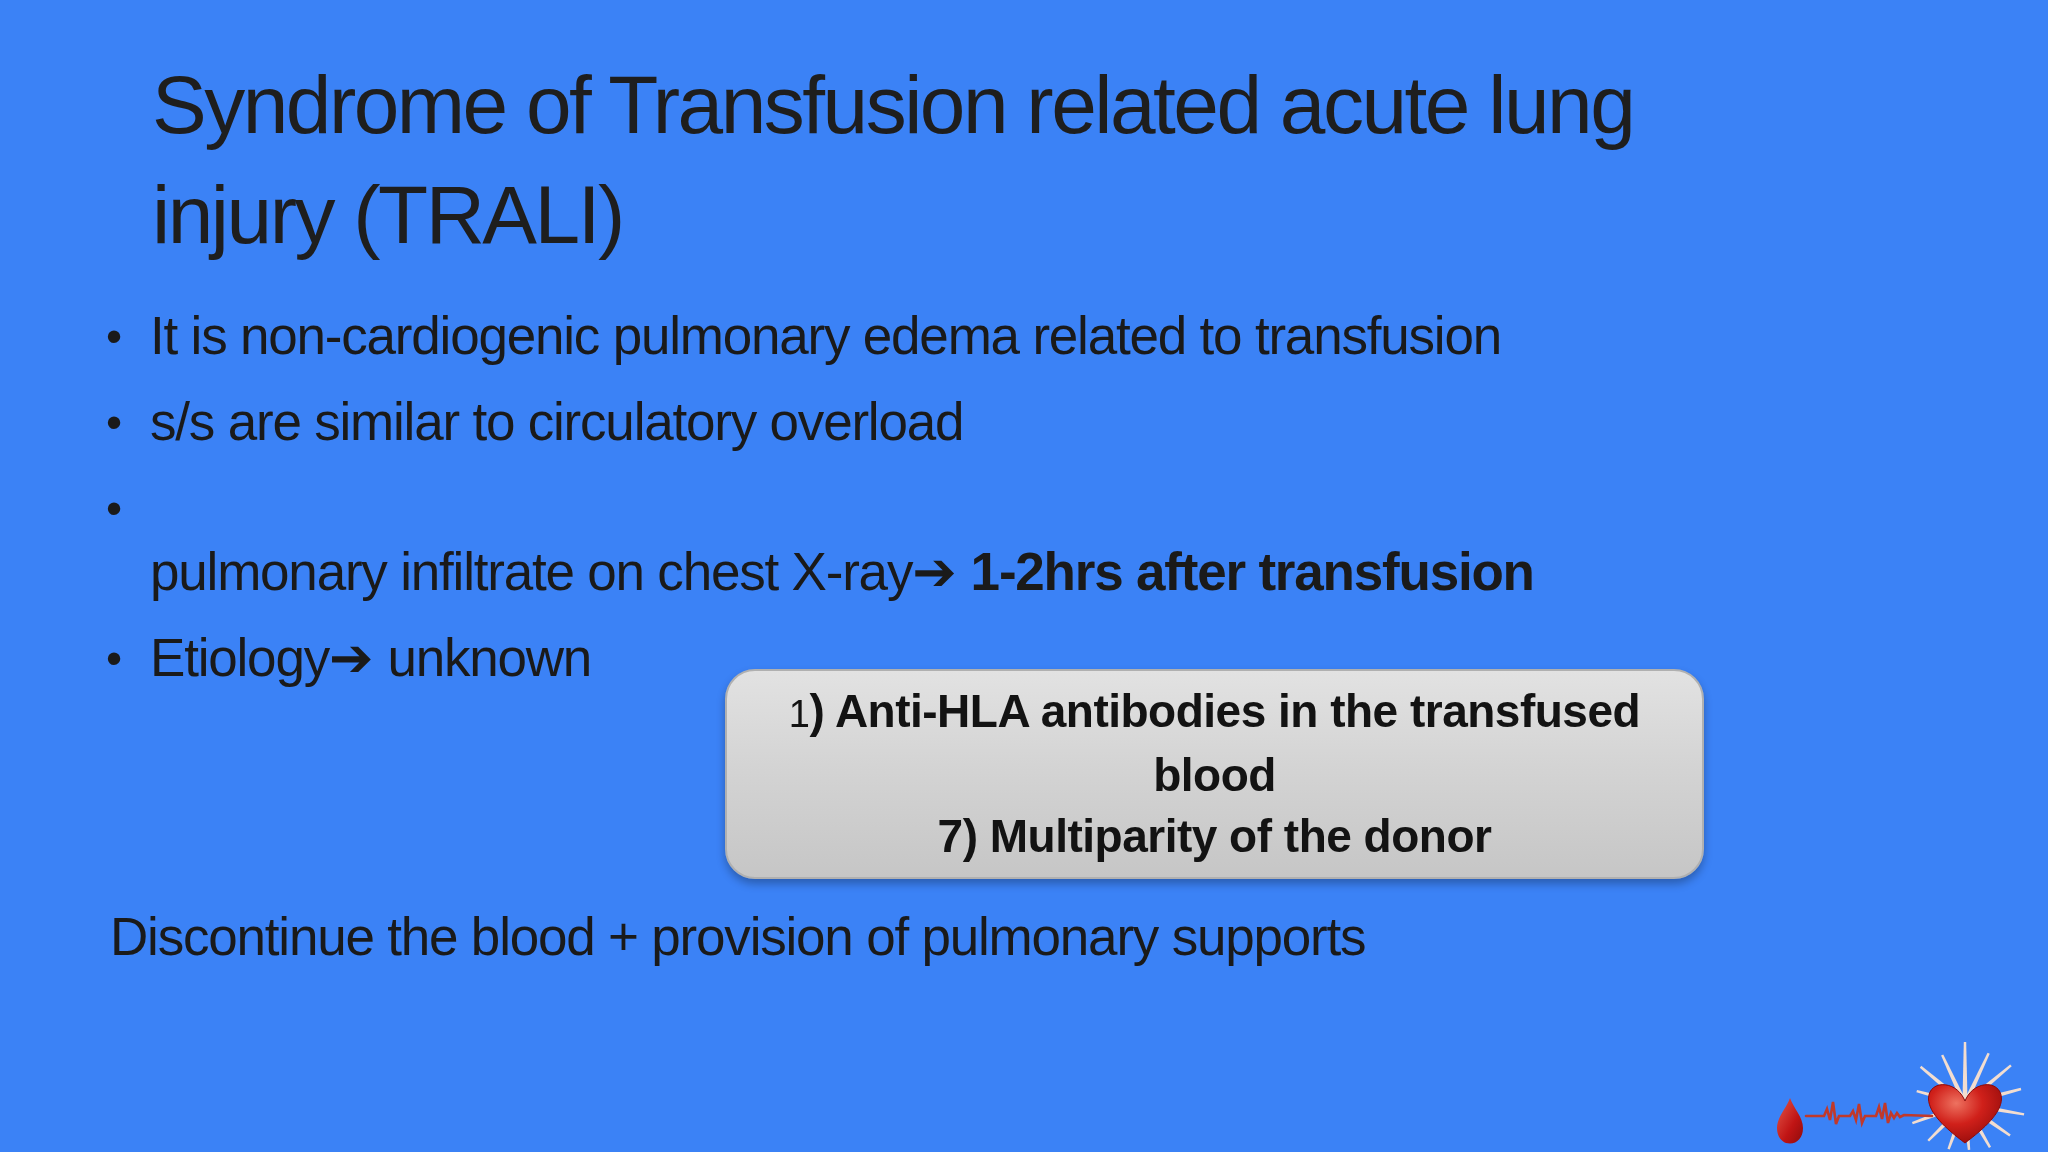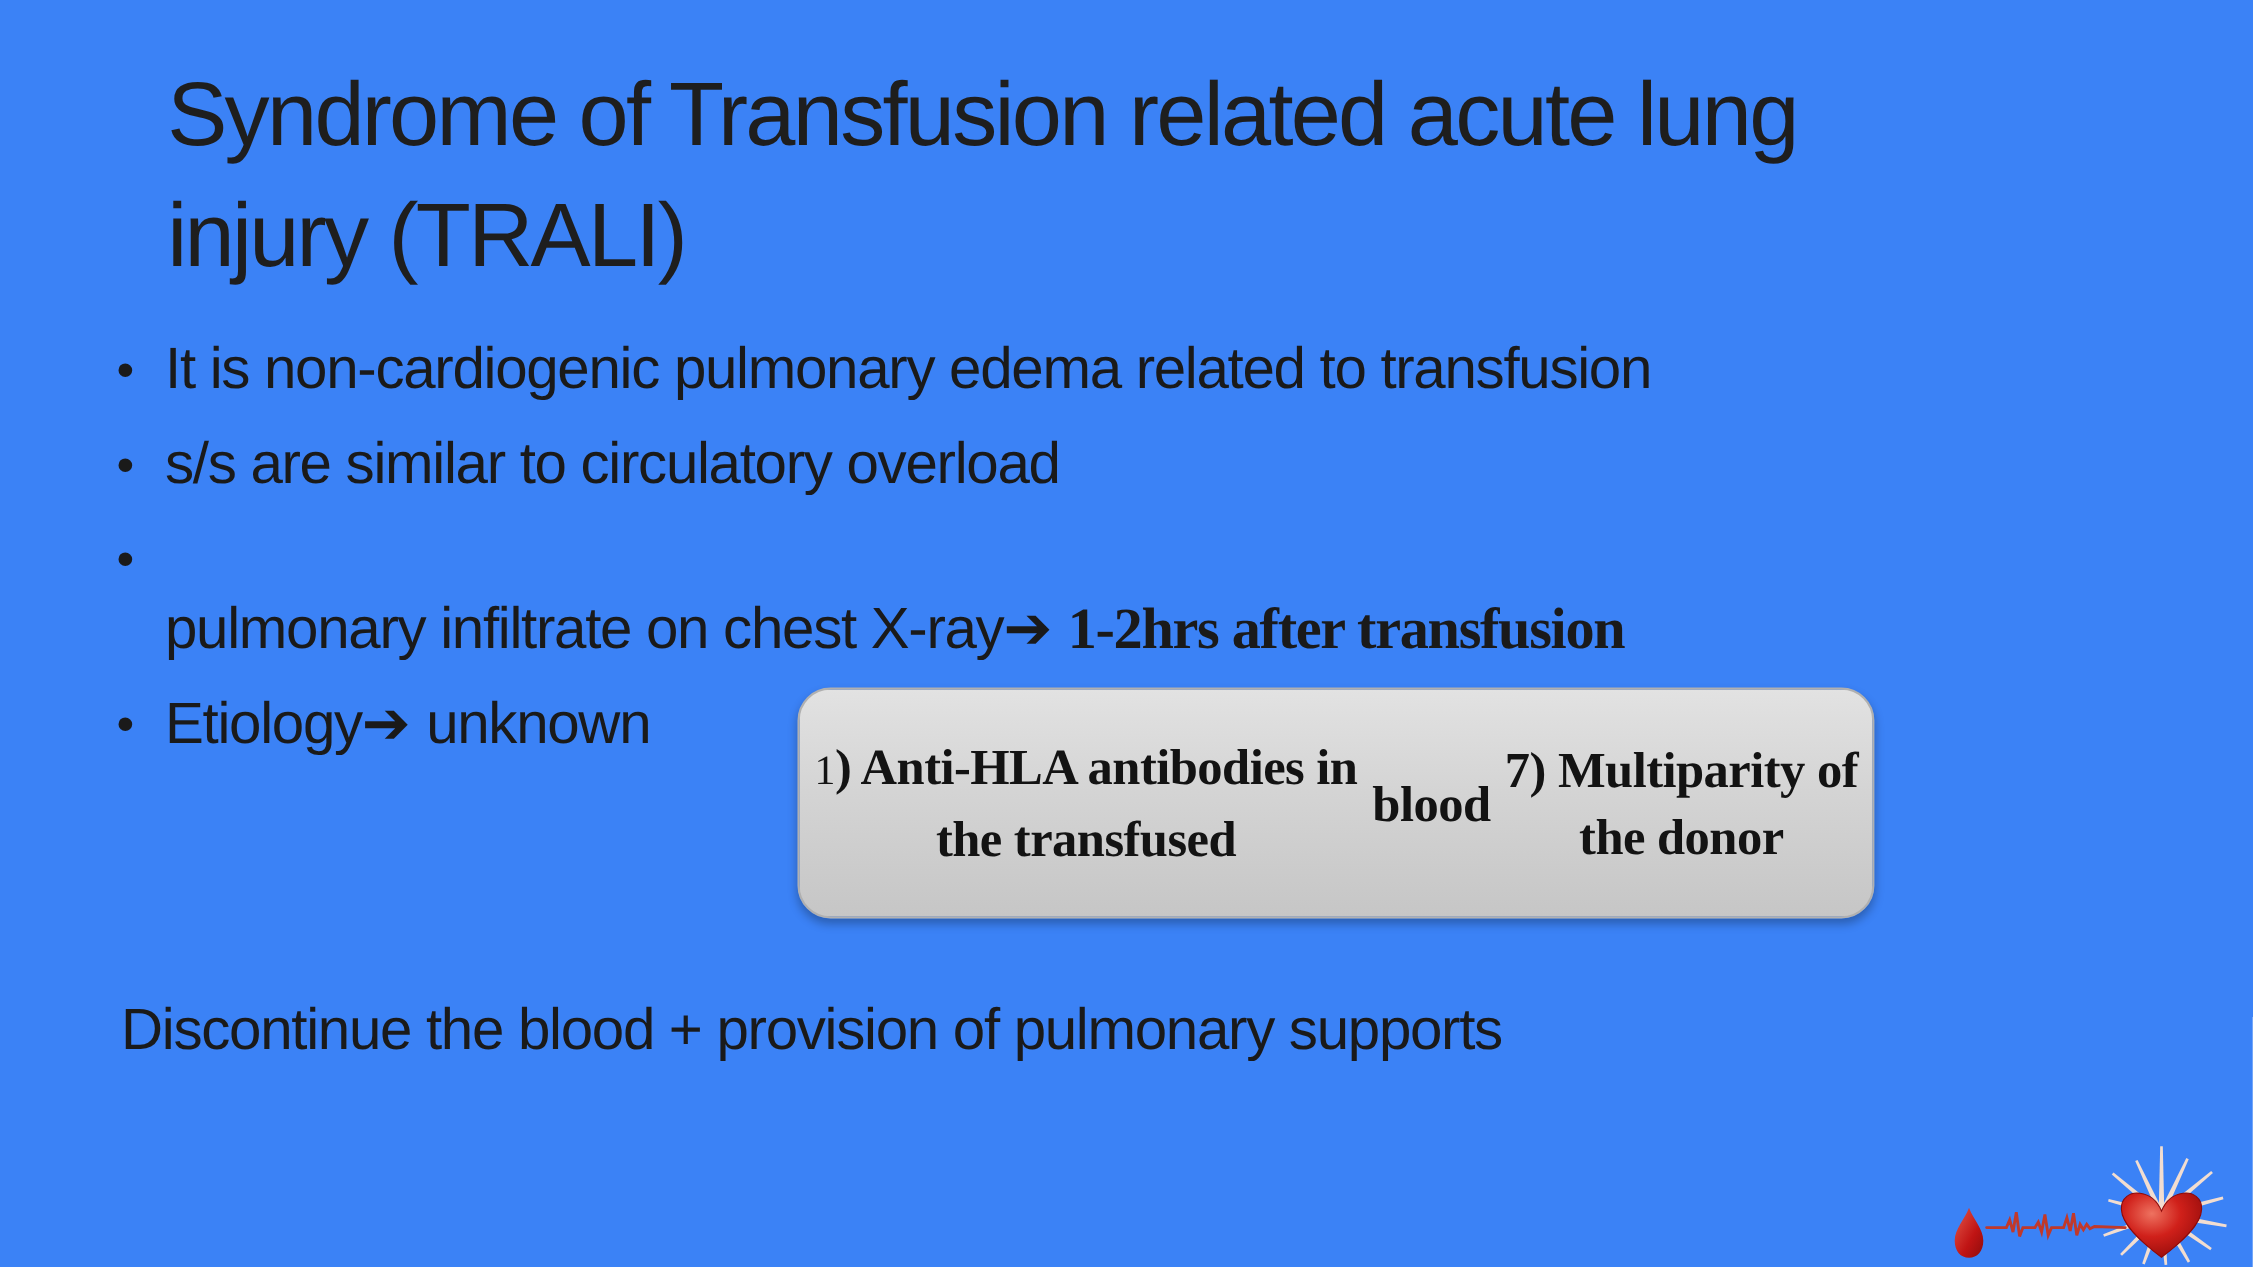--- a/index.html
+++ b/index.html
@@ -37,45 +37,44 @@
   .bullet-item {
     display: flex;
     margin-bottom: 22px;
   }
   .bullet-marker {
     flex: 0 0 44px;
     font-size: 46px;
   }
   .bullet-text { flex: 1; white-space: nowrap; }
   .bullet-text.wrap { white-space: normal; }
-  .bold { font-weight: 700; font-family: Liberation Serif, serif; }
+  .bold { font-weight: 700; }
   .arrow {
     font-weight: 400;
     margin-right: 14px;
     letter-spacing: 0;
   }
   .etiology-box {
     position: absolute;
-    left: 725px; top: 625px;
+    left: 725px; top: 669px;
     width: 975px; height: 206px;
     border-radius: 30px;
     background: linear-gradient(180deg, #e2e2e2 0%, #d4d4d4 45%, #c6c6c6 100%);
     border: 2px solid #b0b0b0;
     box-shadow: 0 5px 9px rgba(0,0,0,0.28);
     display: flex;
-    flex-direction: row;
+    flex-direction: column;
     justify-content: center;
     align-items: center;
     text-align: center;
     font-size: 46px;
     font-weight: 700;
     line-height: 61px;
     letter-spacing: -0.5px;
     color: #131313;
-    font-family: Liberation Serif, serif;
   }
   .box-num {
     font-weight: 400;
     font-size: 38px;
   }
   .management {
     position: absolute;
     left: 110px; top: 884px;
     width: 1700px;
     font-size: 53px;

